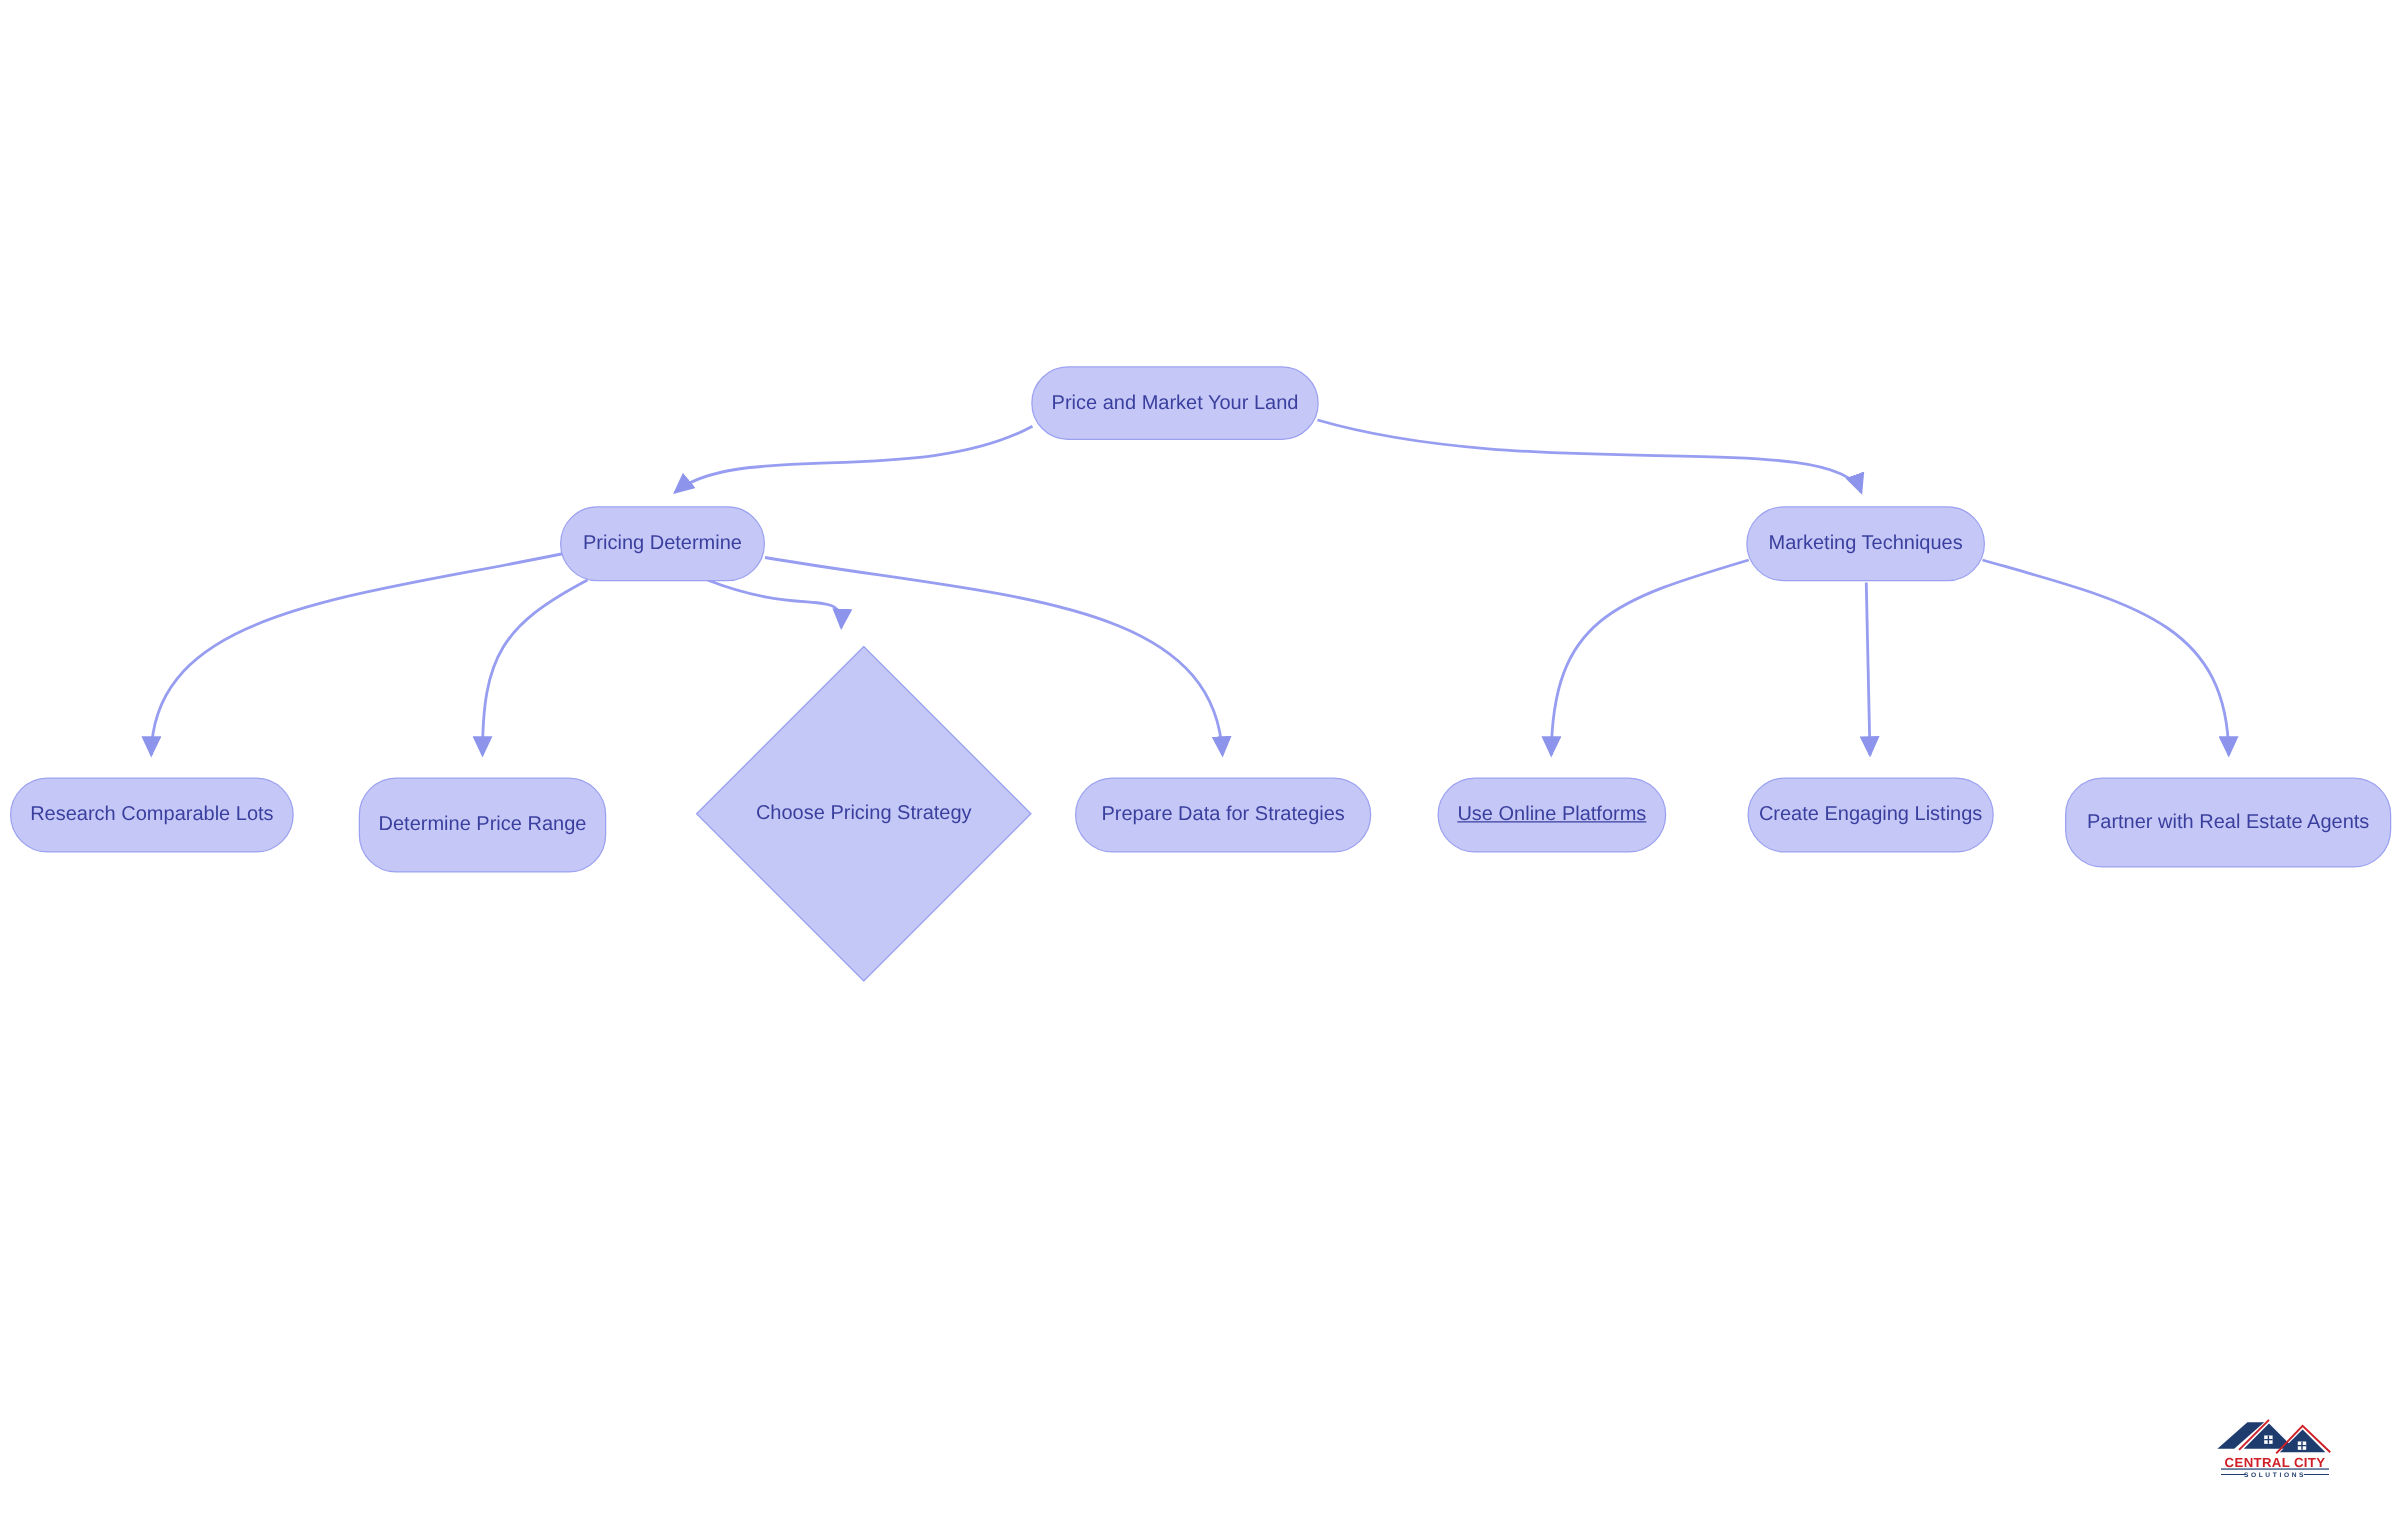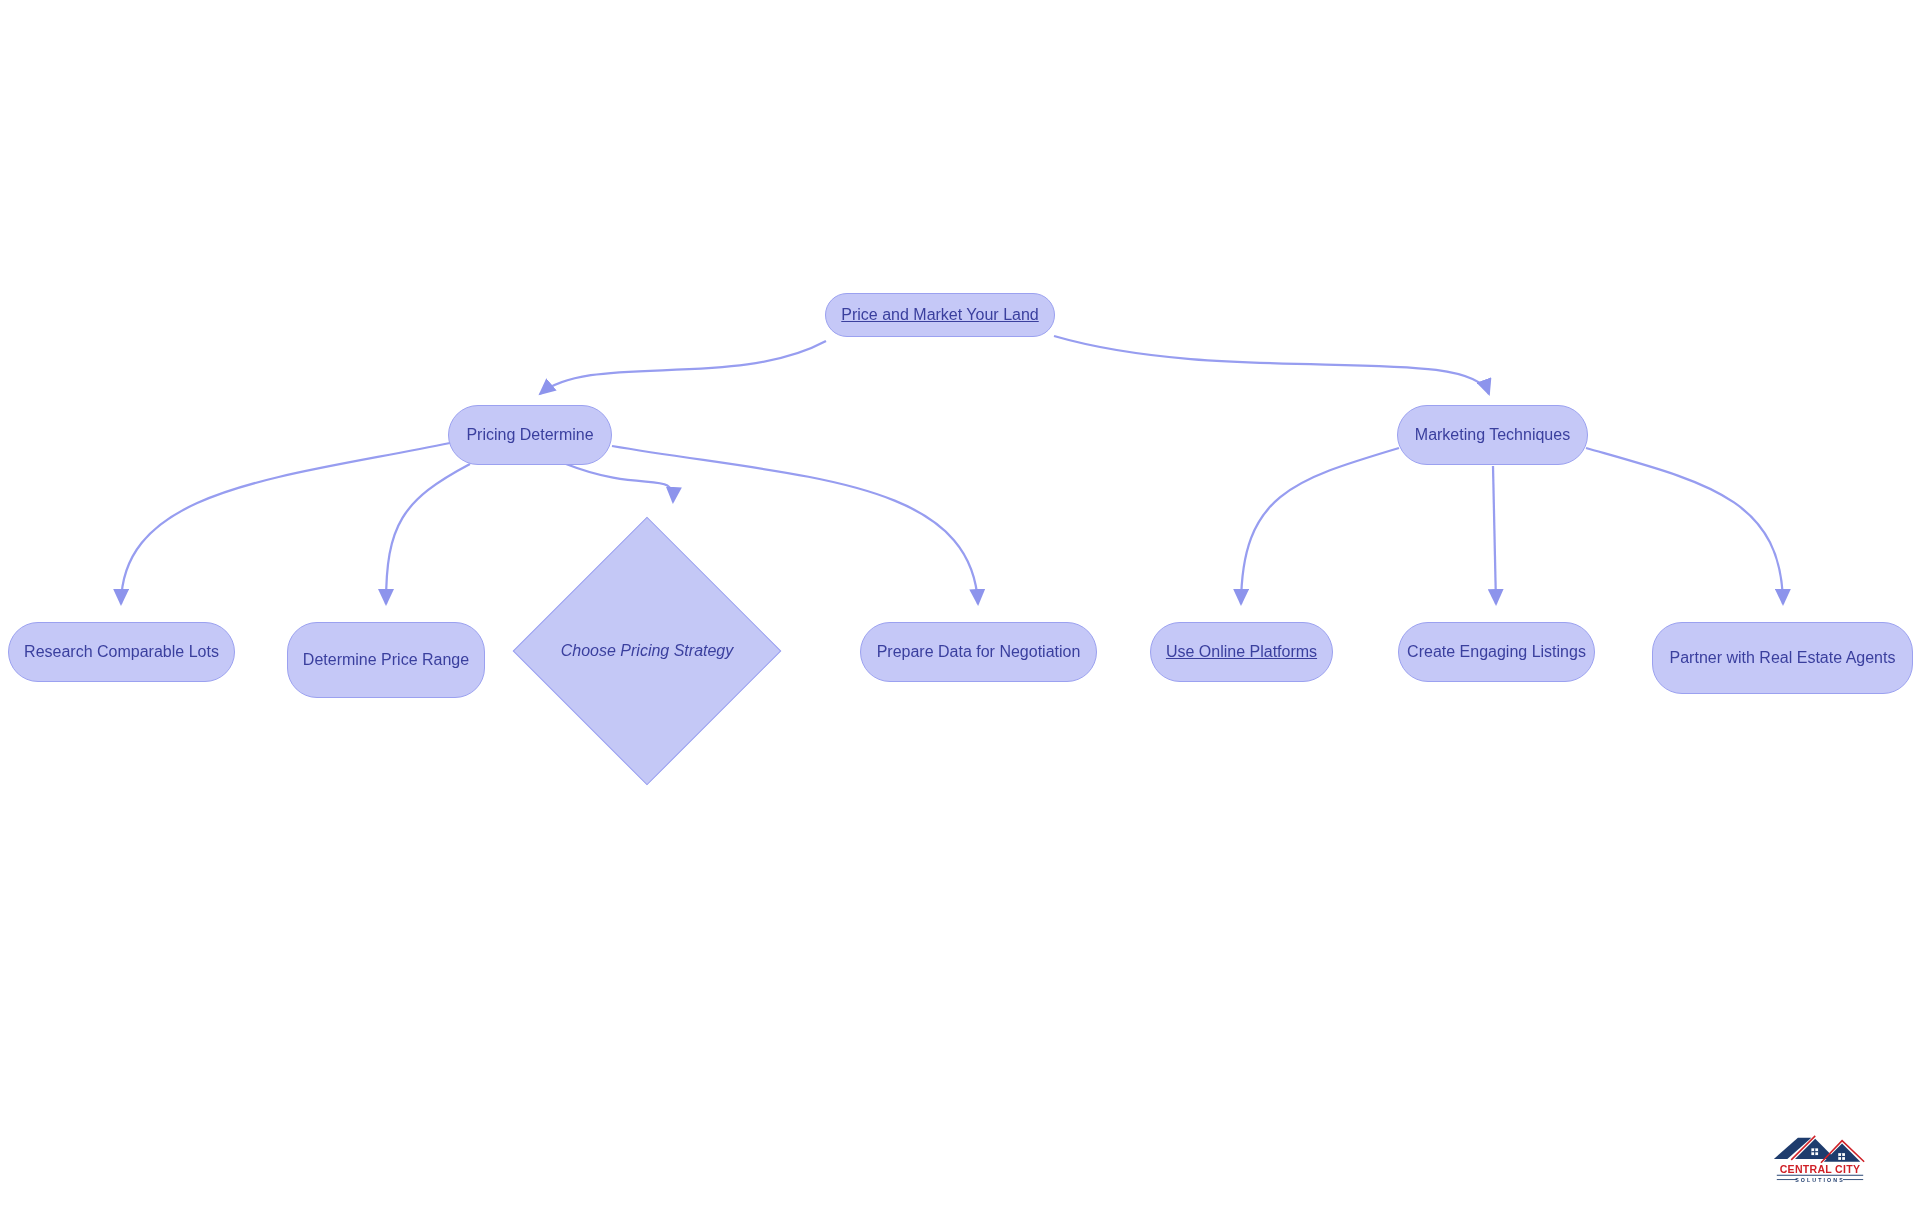--- a/index.html
+++ b/index.html
@@ -62,36 +62,36 @@
       <path d="M 450 443 C 280 478, 122 488, 121 604" marker-end="url(#arrow)"></path>
       <path d="M 470 464 C 402 500, 386 525, 386 604" marker-end="url(#arrow)"></path>
       <path d="M 566 464 C 645 495, 675 468, 673 502" marker-end="url(#arrow)"></path>
       <path d="M 612 446 C 800 478, 972 478, 978 604" marker-end="url(#arrow)"></path>
       <path d="M 1399 448 C 1292 480, 1242 495, 1241 604" marker-end="url(#arrow)"></path>
       <path d="M 1493 466 L 1496 604" marker-end="url(#arrow)"></path>
       <path d="M 1586 448 C 1705 482, 1782 498, 1783 604" marker-end="url(#arrow)"></path>
     </g>
   </svg>
 
-  <div class="node" style="left:825px;  top:293px; width:230px; height:44px;text-decoration:underline;">Price and Market Your Land</div>
+  <div class="node" style="left:825px;  top:293px; width:230px; height:59px;">Price and Market Your Land</div>
 
   <div class="node" style="left:448px;  top:405px; width:164px; height:60px;">Pricing Determine</div>
 
   <div class="node" style="left:8px;    top:622px; width:227px; height:60px;">Research Comparable Lots</div>
 
   <div class="node" style="left:1397px; top:405px; width:191px; height:60px;">Marketing Techniques</div>
 
   <div class="node" style="left:287px;  top:622px; width:198px; height:76px;">Determine Price Range</div>
 
-  <div class="diamond-wrap" style="left:513px; top:517px; width:268px; height:268px;font-style:italic;">
+  <div class="diamond-wrap" style="left:557px; top:517px; width:268px; height:268px;">
     <div class="diamond-shape" style="left:39px; top:39px; width:190px; height:190px;"></div>
     <div class="diamond-label" style="left:0; top:0; width:268px; height:268px;">Choose Pricing Strategy</div>
   </div>
 
-  <div class="node" style="left:860px;  top:622px; width:237px; height:60px;">Prepare Data for Negotiation</div>
+  <div class="node" style="left:860px;  top:622px; width:237px; height:60px;">Prepare Data for Strategies</div>
 
   <div class="node" style="left:1150px; top:622px; width:183px; height:60px;text-decoration:underline;">Use Online Platforms</div>
 
   <div class="node" style="left:1398px; top:622px; width:197px; height:60px;">Create Engaging Listings</div>
 
   <div class="node" style="left:1652px; top:622px; width:261px; height:72px;">Partner with Real Estate Agents</div>
 
   <svg id="logo" width="96" height="54" viewBox="0 0 100 56">
     <g>
       <polygon points="2,30 27,8 41,8 16,30" fill="#1e3c6d"></polygon>

